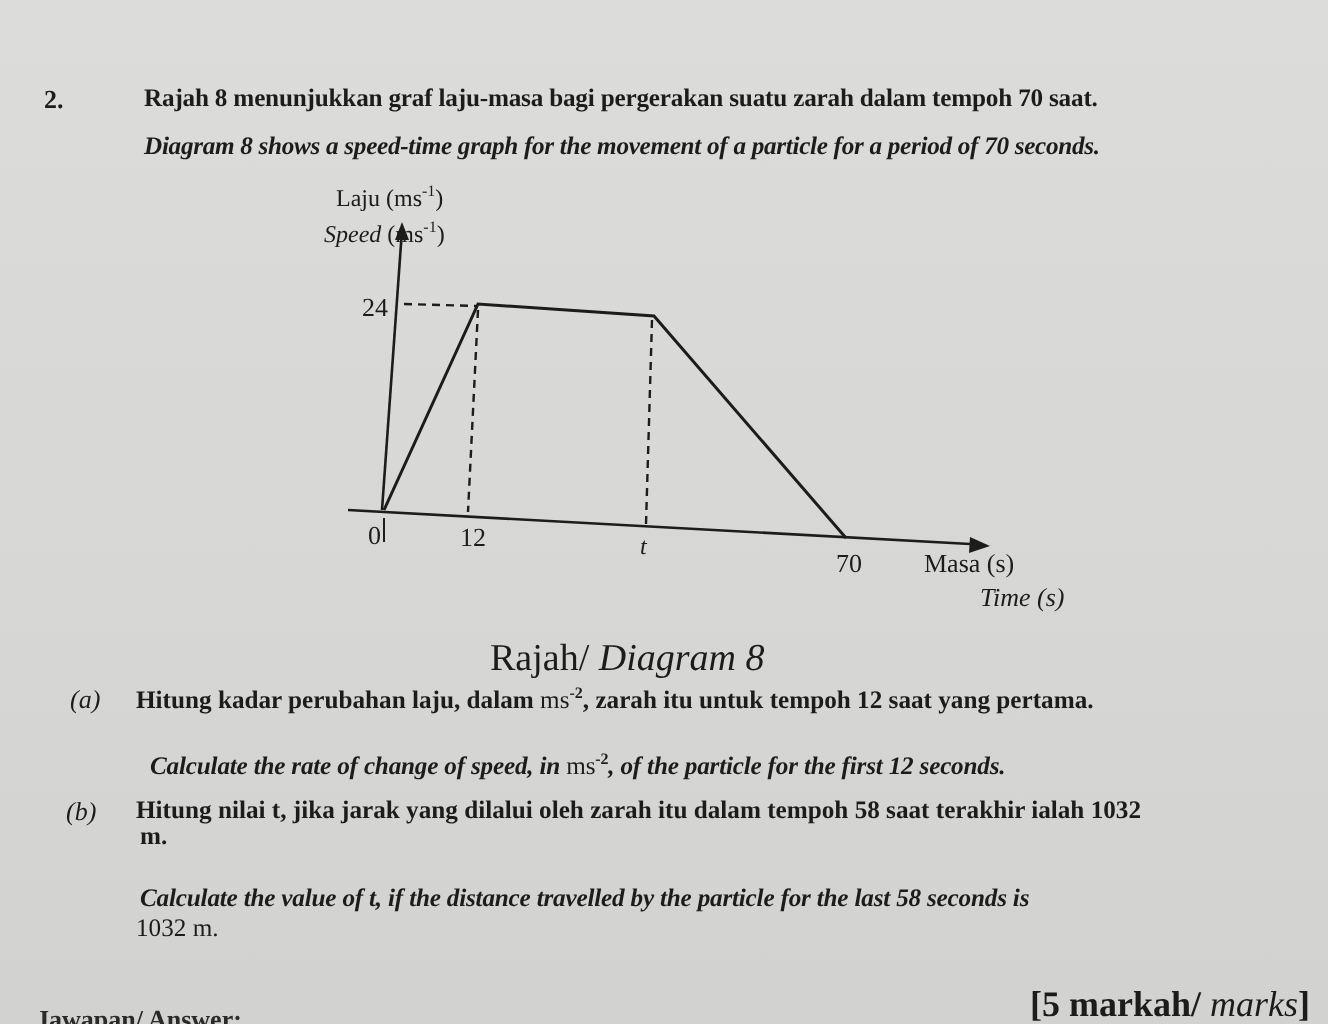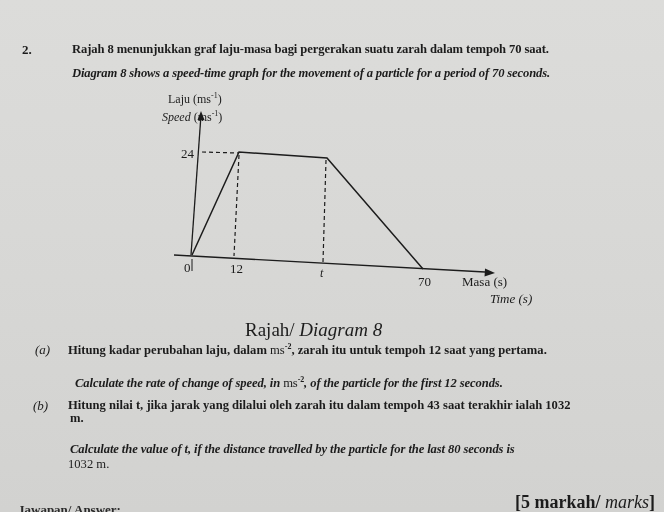--- a/index.html
+++ b/index.html
@@ -71,19 +71,19 @@
 
 <div class="abs xlab-ms">Masa (s)</div>
 <div class="abs xlab-en i">Time (s)</div>
 <div class="abs cap"><span>Rajah/ </span><span class="i">Diagram 8</span></div>
 
 <div class="abs part-label pa-lbl">(a)</div>
 <div class="abs pa-ms"><span>Hitung kadar perubahan laju, dalam </span><span style="font-weight:normal"> ms</span><sup>-2</sup><span>, zarah itu untuk tempoh 12 saat yang pertama.</span></div>
 <div class="abs pa-en"><span>Calculate the rate of change of speed, in </span><span style="font-style:normal;font-weight:normal">ms</span><sup style="font-style:normal">-2</sup><span>, of the particle for the first 12 seconds.</span></div>
 
 <div class="abs part-label pb-lbl">(b)</div>
-<div class="abs pb-ms">Hitung nilai t, jika jarak yang dilalui oleh zarah itu dalam tempoh 43 saat terakhir ialah 1032</div>
+<div class="abs pb-ms">Hitung nilai t, jika jarak yang dilalui oleh zarah itu dalam tempoh 58 saat terakhir ialah 1032</div>
 <div class="abs pb-ms2">m.</div>
-<div class="abs pb-en">Calculate the value of  t, if the distance travelled by the particle for the last 80 seconds is</div>
+<div class="abs pb-en">Calculate the value of  t, if the distance travelled by the particle for the last 58 seconds is</div>
 <div class="abs pb-en2">1032 m.</div>
 
 <div class="abs marks"><span>[5 markah/ </span><span class="i">marks</span><span>]</span></div>
 <div class="abs answer">Jawapan/ Answer:</div>
 
 </body></html>

